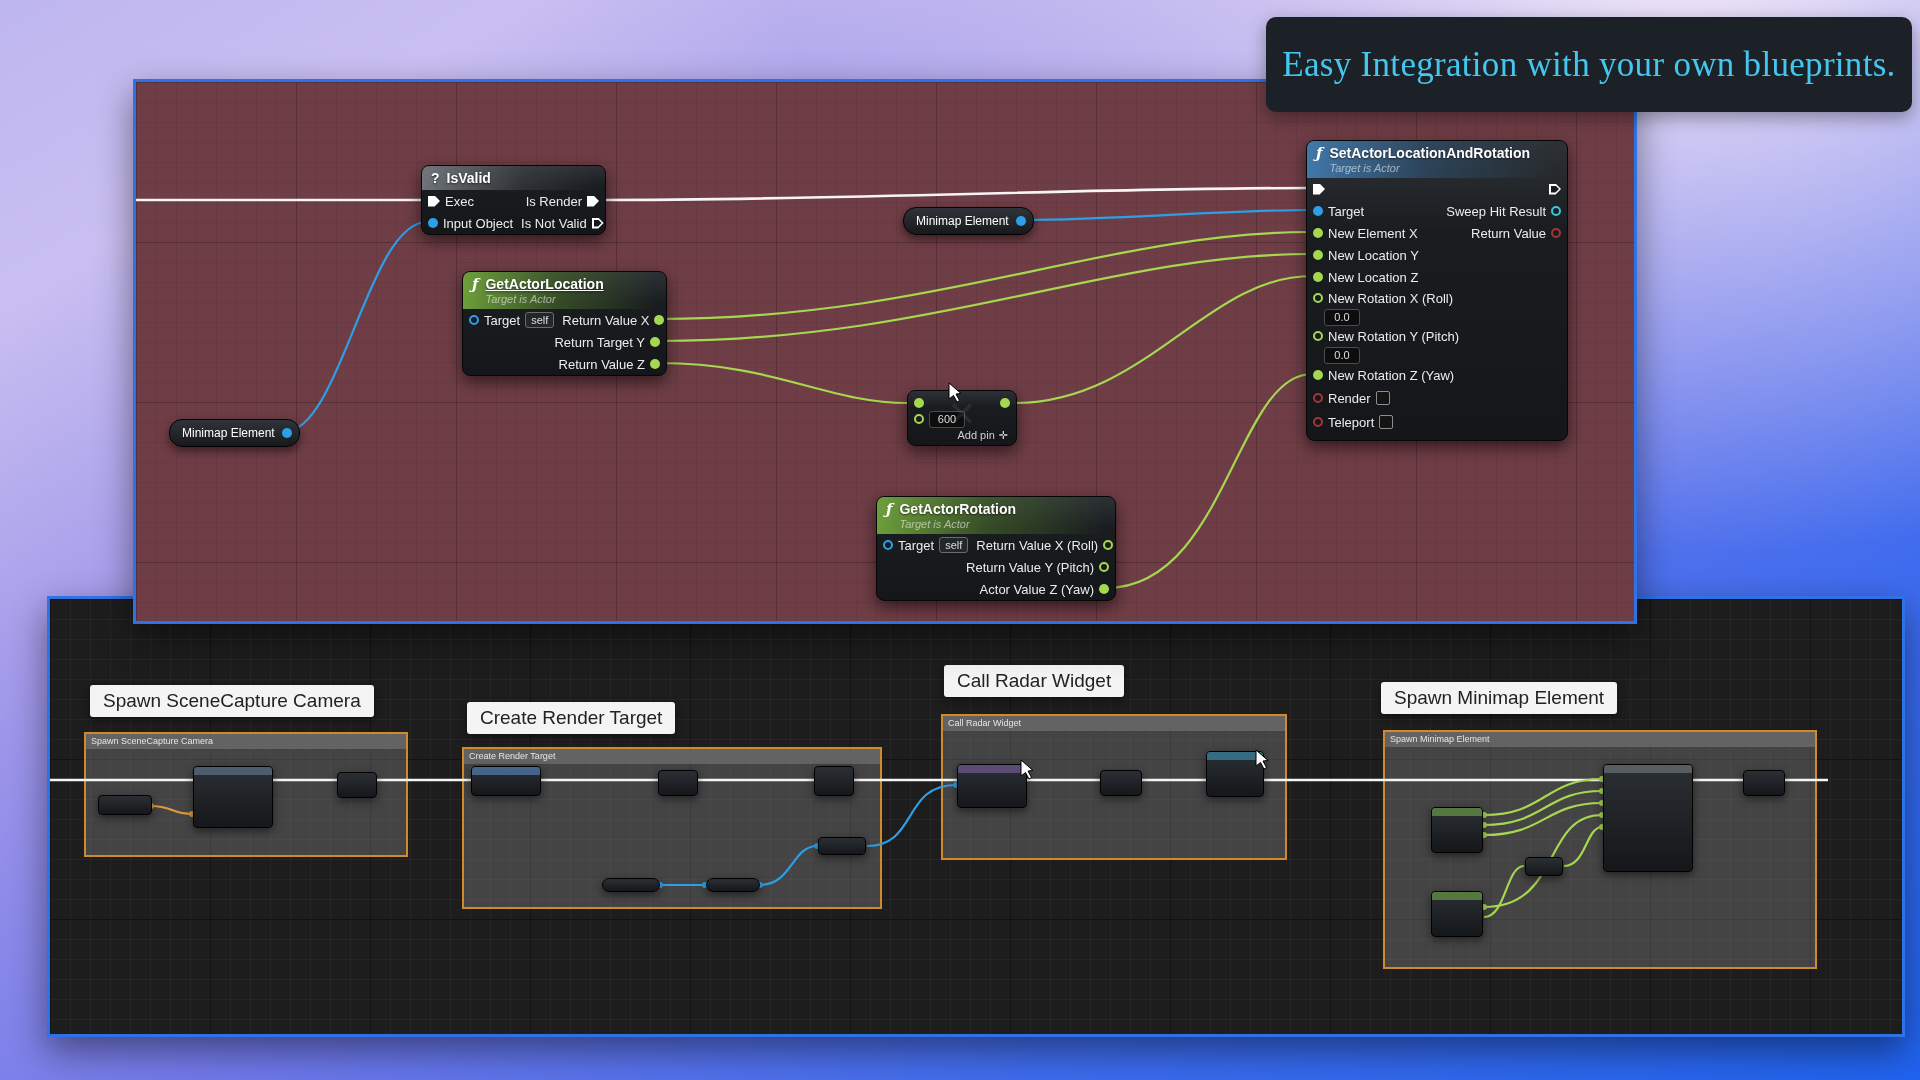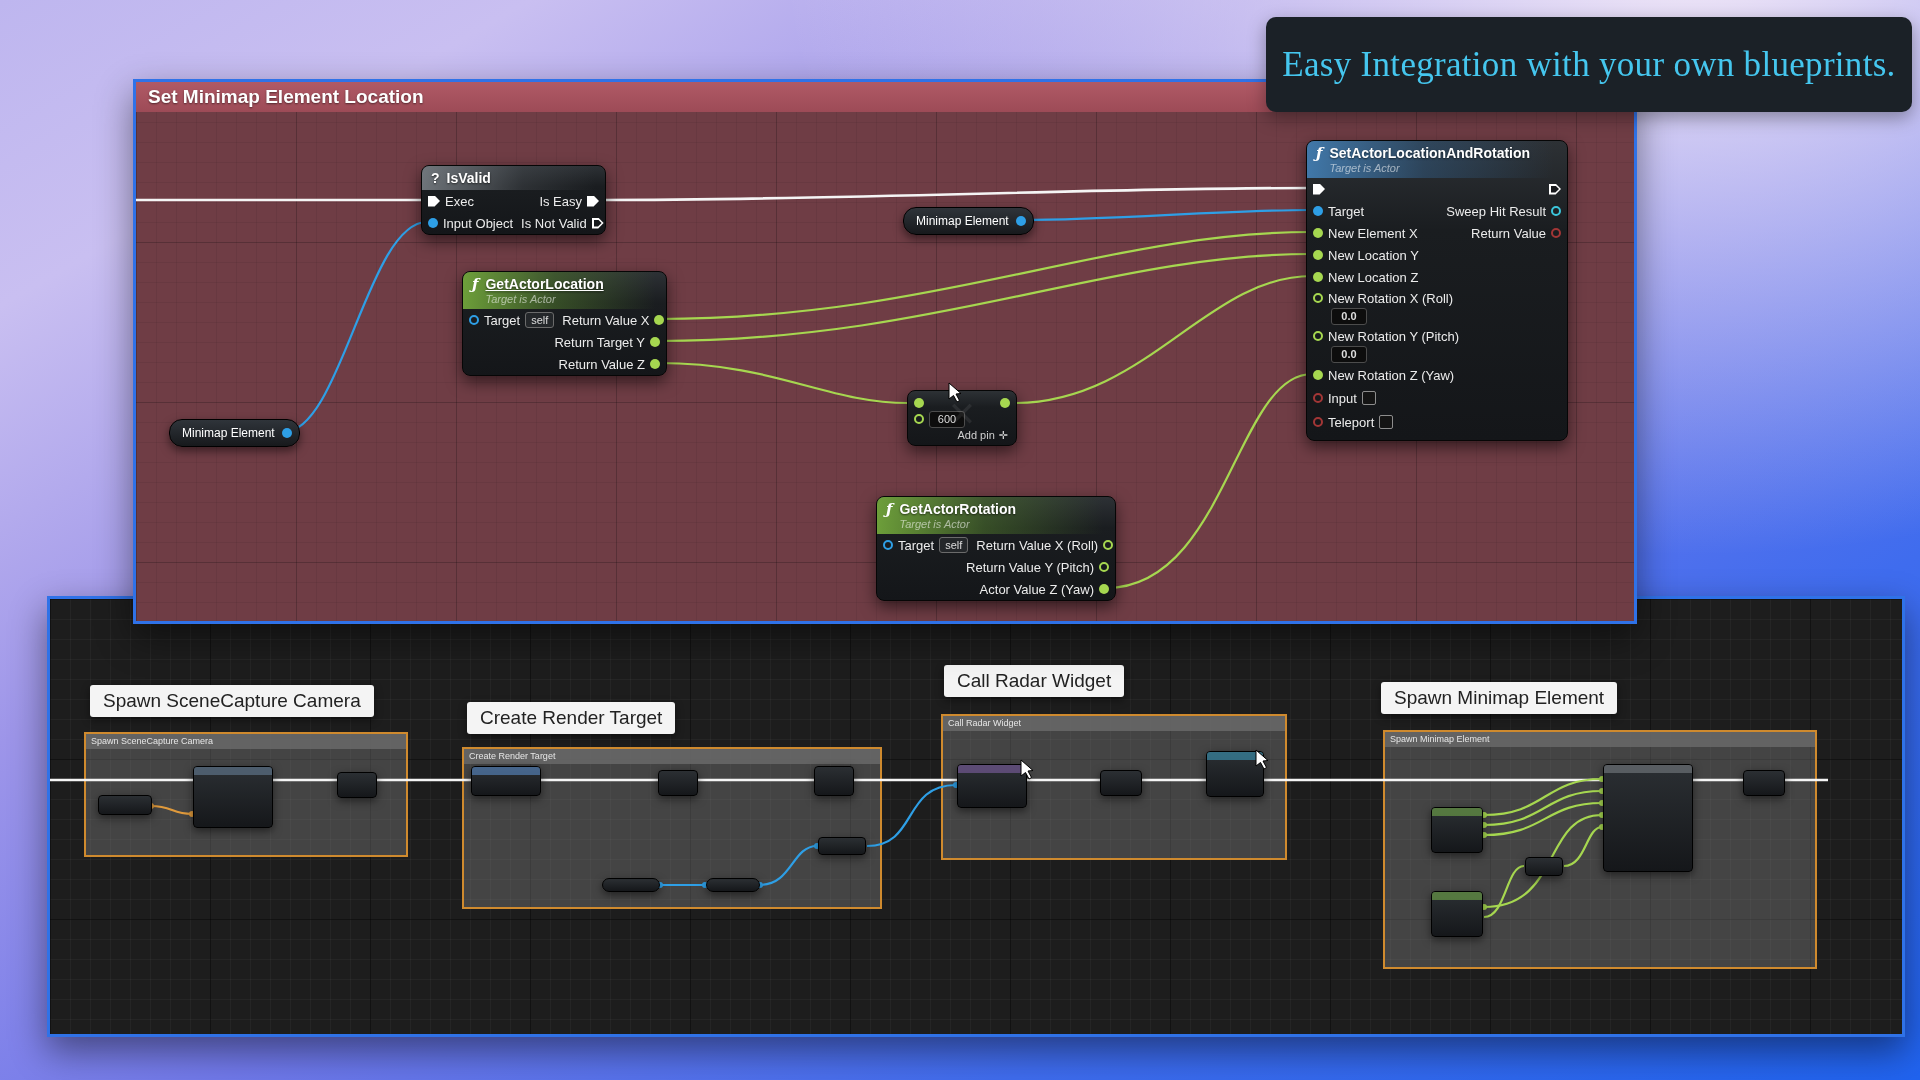--- a/index.html
+++ b/index.html
@@ -52,21 +52,21 @@
   .p-red{background:transparent;border:2px solid #a23636;}
   .exec{position:relative;display:inline-block;width:12px;height:11px;background:#fff;
     clip-path:polygon(0 0,55% 0,100% 50%,55% 100%,0 100%);flex:none;}
   .exec.hollow i{position:absolute;left:2px;top:2px;right:2px;bottom:2px;background:#17191c;
     clip-path:polygon(0 0,55% 0,100% 50%,55% 100%,0 100%);display:block;}
   .chip{font-size:11px;background:#24272a;border:1px solid #6b6b6b;border-radius:3px;padding:0 5px;color:#ddd;line-height:14px;}
   .cbx{width:12px;height:12px;background:#141414;border:1px solid #8d8d8d;border-radius:2px;flex:none;}
   .vfield{background:#0d0d0d;border:1px solid #4c4c4c;border-radius:3px;font-size:11px;line-height:15px;
     padding:0 5px;color:#ddd;min-width:24px;text-align:center;}
   .rot-label{display:flex;align-items:center;gap:5px;height:20px;padding:0 6px;font-size:13px;color:#ececec;}
-  .rot-field{height:18px;padding:0 0 0 24px;display:flex;align-items:flex-start;font-weight:bold;}
+  .rot-field{height:18px;padding:0 0 0 17px;display:flex;align-items:flex-end;}
   .addpin{display:flex;justify-content:flex-end;align-items:center;gap:4px;height:16px;padding:0 8px 2px;
     font-size:11px;color:#cfcfcf;}
   .watermark{position:absolute;left:50%;top:42%;transform:translate(-50%,-50%);font-size:34px;color:rgba(255,255,255,.08);z-index:0;}
 
   .vpill{position:absolute;display:flex;align-items:center;gap:7px;height:26px;padding:0 7px 0 12px;
     background:linear-gradient(180deg,#2f343a,#17191c);border:1px solid #000;border-radius:13px;color:#fff;
     font-size:12px;box-shadow:0 4px 10px rgba(0,0,0,.5);z-index:3;white-space:nowrap;}
 
   
   .bcmt{position:absolute;border:2px solid #cf8a2e;background:rgba(158,158,158,.30);z-index:1;box-sizing:border-box;}
@@ -83,21 +83,20 @@
 </head>
 <body>
 
 <div class="stage">
 
   <div class="banner">
     <span>Easy Integration with your own blueprints.</span>
   </div>
 
   <div class="top-panel">
-    <div class="comment-title">Set Minimap Element Location</div>
 
     <svg class="wires" width="1498" height="539">
       <path d="M0,118 L291,118" stroke="#f5f5f5" stroke-width="2.6" fill="none"></path>
       <path d="M464,118 C720,118 950,106 1176,106" stroke="#f5f5f5" stroke-width="2.6" fill="none"></path>
       <path d="M148,350 C205,350 232,140 291,140" stroke="#2e9fe6" stroke-width="2.2" fill="none"></path>
       <path d="M884,138 C985,138 1080,128 1176,128" stroke="#2e9fe6" stroke-width="2.2" fill="none"></path>
       <path d="M522,237 C800,237 970,150 1176,150" stroke="#a6d750" stroke-width="2.2" fill="none"></path>
       <path d="M522,259 C800,259 970,172 1176,172" stroke="#a6d750" stroke-width="2.2" fill="none"></path>
       <path d="M522,281 C640,281 690,321 772,321" stroke="#a6d750" stroke-width="2.2" fill="none"></path>
       <path d="M878,321 C1010,321 1070,194 1176,194" stroke="#a6d750" stroke-width="2.2" fill="none"></path>
@@ -108,21 +107,21 @@
       <div class="nhdr hdr-gray">
         <span class="ntitle">?</span>
         <span class="ntitle">IsValid</span>
       </div>
       <div class="prow">
         <span class="pgroup">
           <span class="exec"></span>
           <span>Exec</span>
         </span>
         <span class="pgroup">
-          <span>Is Easy</span>
+          <span>Is Render</span>
           <span class="exec"></span>
         </span>
       </div>
       <div class="prow">
         <span class="pgroup">
           <span class="pin p-blue"></span>
           <span>Input Object</span>
         </span>
         <span class="pgroup">
           <span>Is Not Valid</span>
@@ -301,21 +300,21 @@
       </div>
       <div class="prow">
         <span class="pgroup">
           <span class="pin p-green"></span>
           <span>New Rotation Z (Yaw)</span>
         </span>
       </div>
       <div class="prow" style="height:24px;">
         <span class="pgroup">
           <span class="pin p-red"></span>
-          <span>Input</span>
+          <span>Render</span>
           <span class="cbx"></span>
         </span>
       </div>
       <div class="prow" style="height:24px;align-items:center;">
         <span class="pgroup">
           <span class="pin p-red"></span>
           <span>Teleport</span>
           <span class="cbx"></span>
         </span>
       </div>

